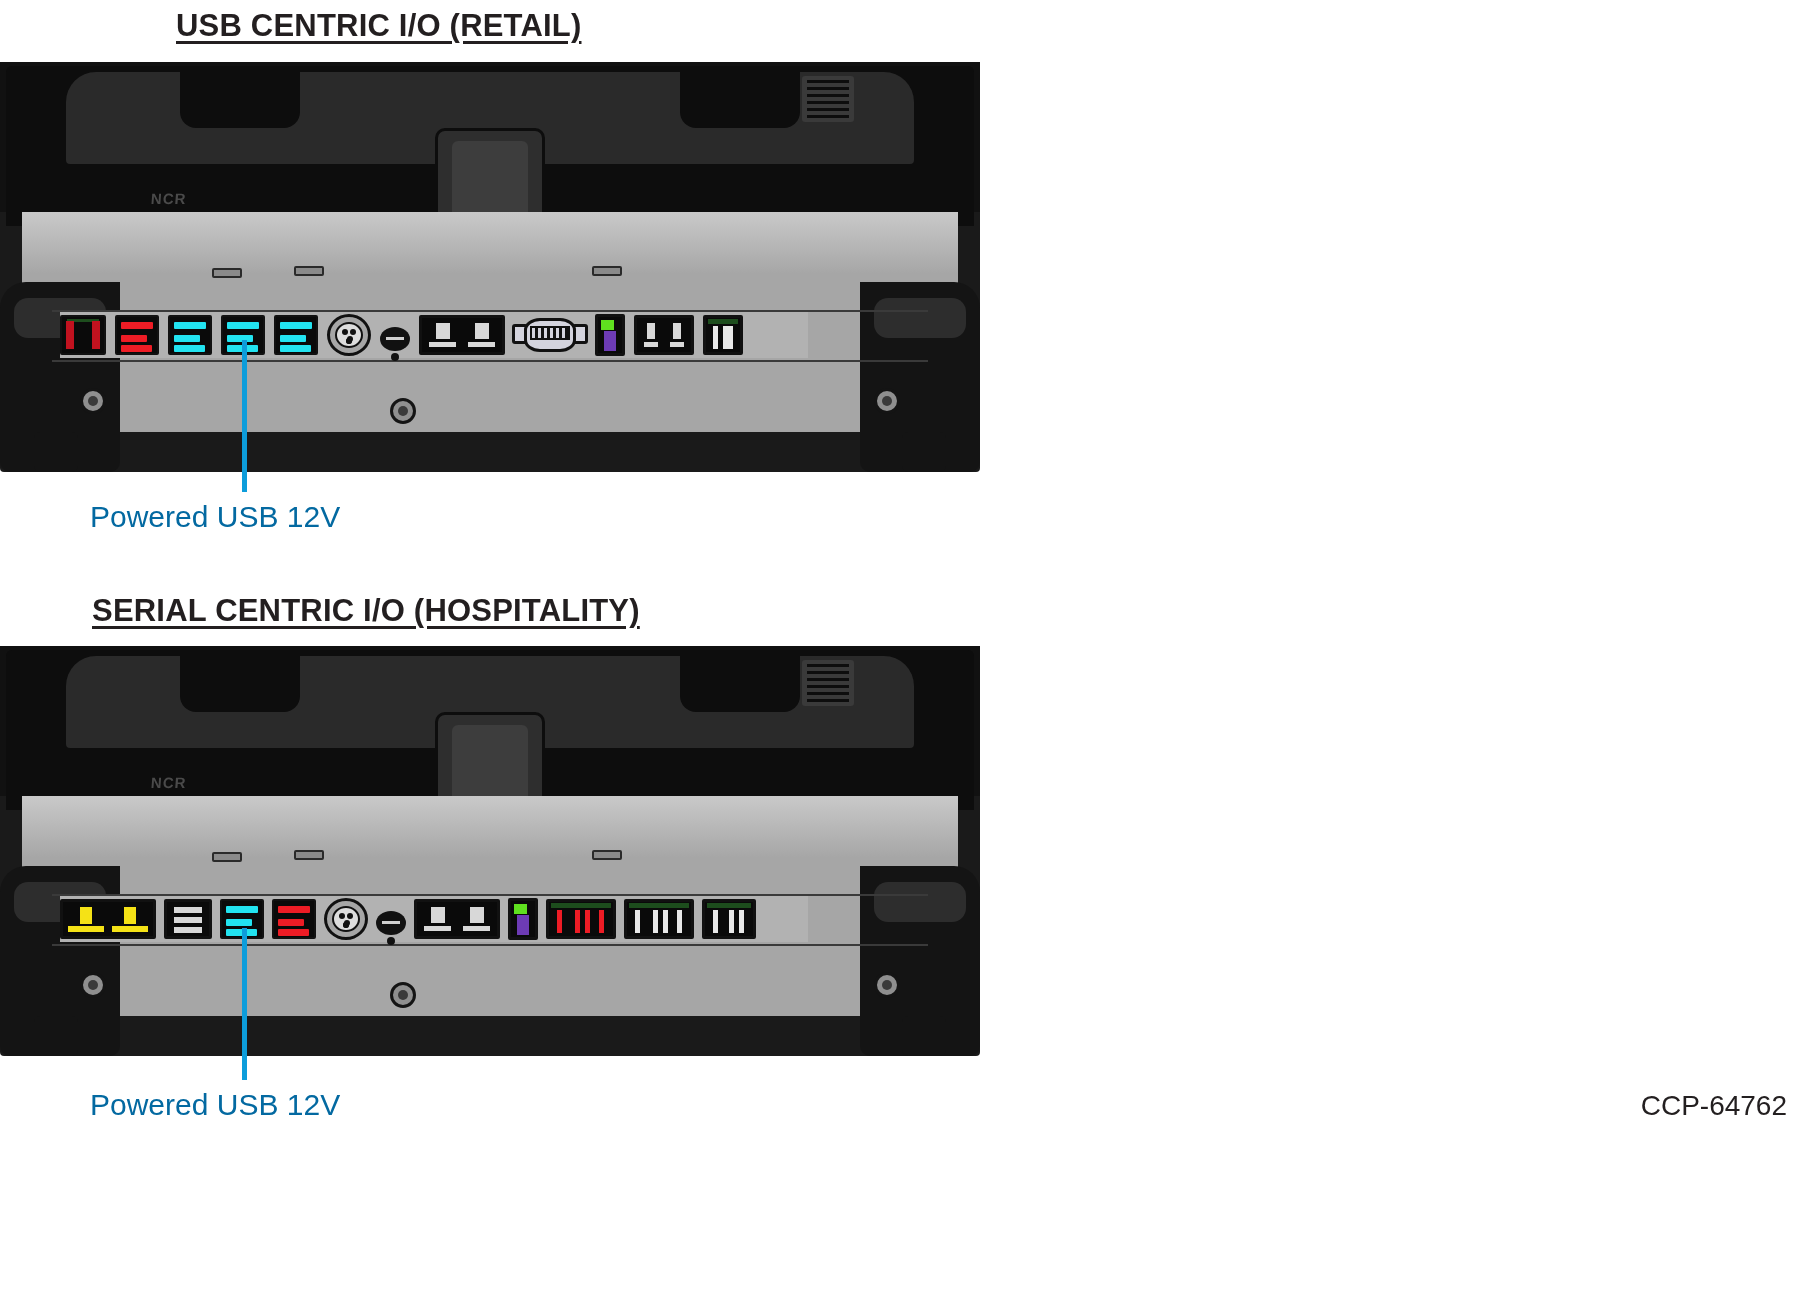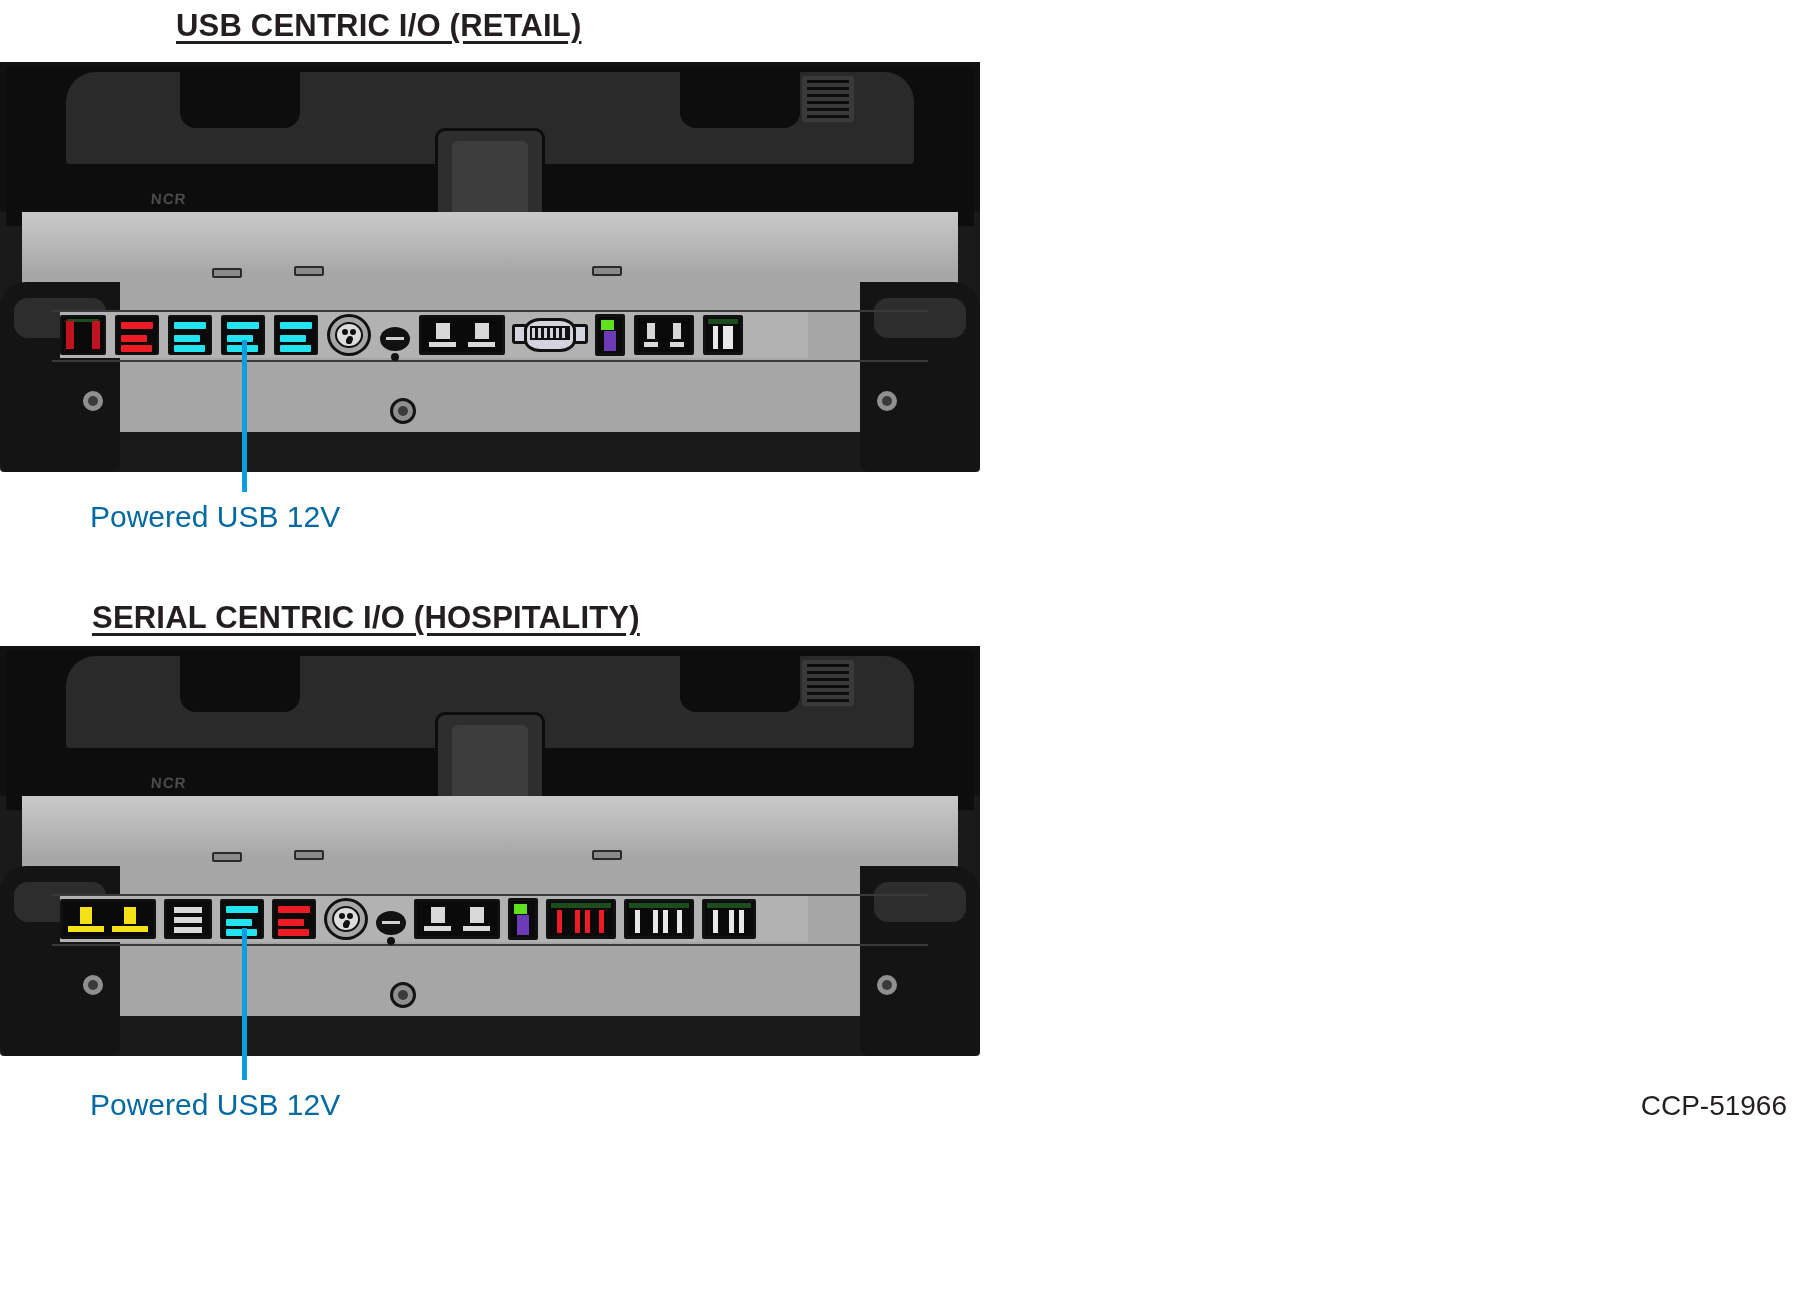--- a/index.html
+++ b/index.html
@@ -258,21 +258,21 @@
     <div class="screw" style="right:58px;top:176px;"></div>
   </div>
   <div class="foot" style="left:34px;bottom:0;"></div>
   <div class="foot" style="right:34px;bottom:0;"></div>
 </div>
 
 <div class="leader" style="left:242px;top:340px;height:152px;"></div>
 <div class="callout" style="left:90px;top:500px;">Powered USB 12V</div>
 
 <div class="panel" style="top:592px;">
-  <div class="title" style="position:absolute;left:92px;top:8px;text-decoration:underline;">SERIAL CENTRIC I/O (HOSPITALITY)</div>
+  <div class="title" style="position:absolute;left:92px;top:1px;text-decoration:underline;">SERIAL CENTRIC I/O (HOSPITALITY)</div>
 </div>
 
 <div class="chassis" style="top:646px;">
   <div class="shell"></div>
   <div class="hood">
     <div class="hood-in"></div>
     <div class="hood-notchL"></div>
     <div class="hood-notchR"></div>
     <div class="vent">
         <i></i>
@@ -392,13 +392,13 @@
     <div class="screw" style="left:368px;top:186px;"></div>
     <div class="screw" style="right:58px;top:176px;"></div>
   </div>
   <div class="foot" style="left:34px;bottom:0;"></div>
   <div class="foot" style="right:34px;bottom:0;"></div>
 </div>
 
 <div class="leader" style="left:242px;top:928px;height:152px;"></div>
 <div class="callout" style="left:90px;top:1088px;">Powered USB 12V</div>
 
-<div class="docid" style="right:22px;top:1090px;">CCP-51966</div>
+<div class="docid" style="right:22px;top:1090px;">CCP-64762</div>
 
 </body></html>

